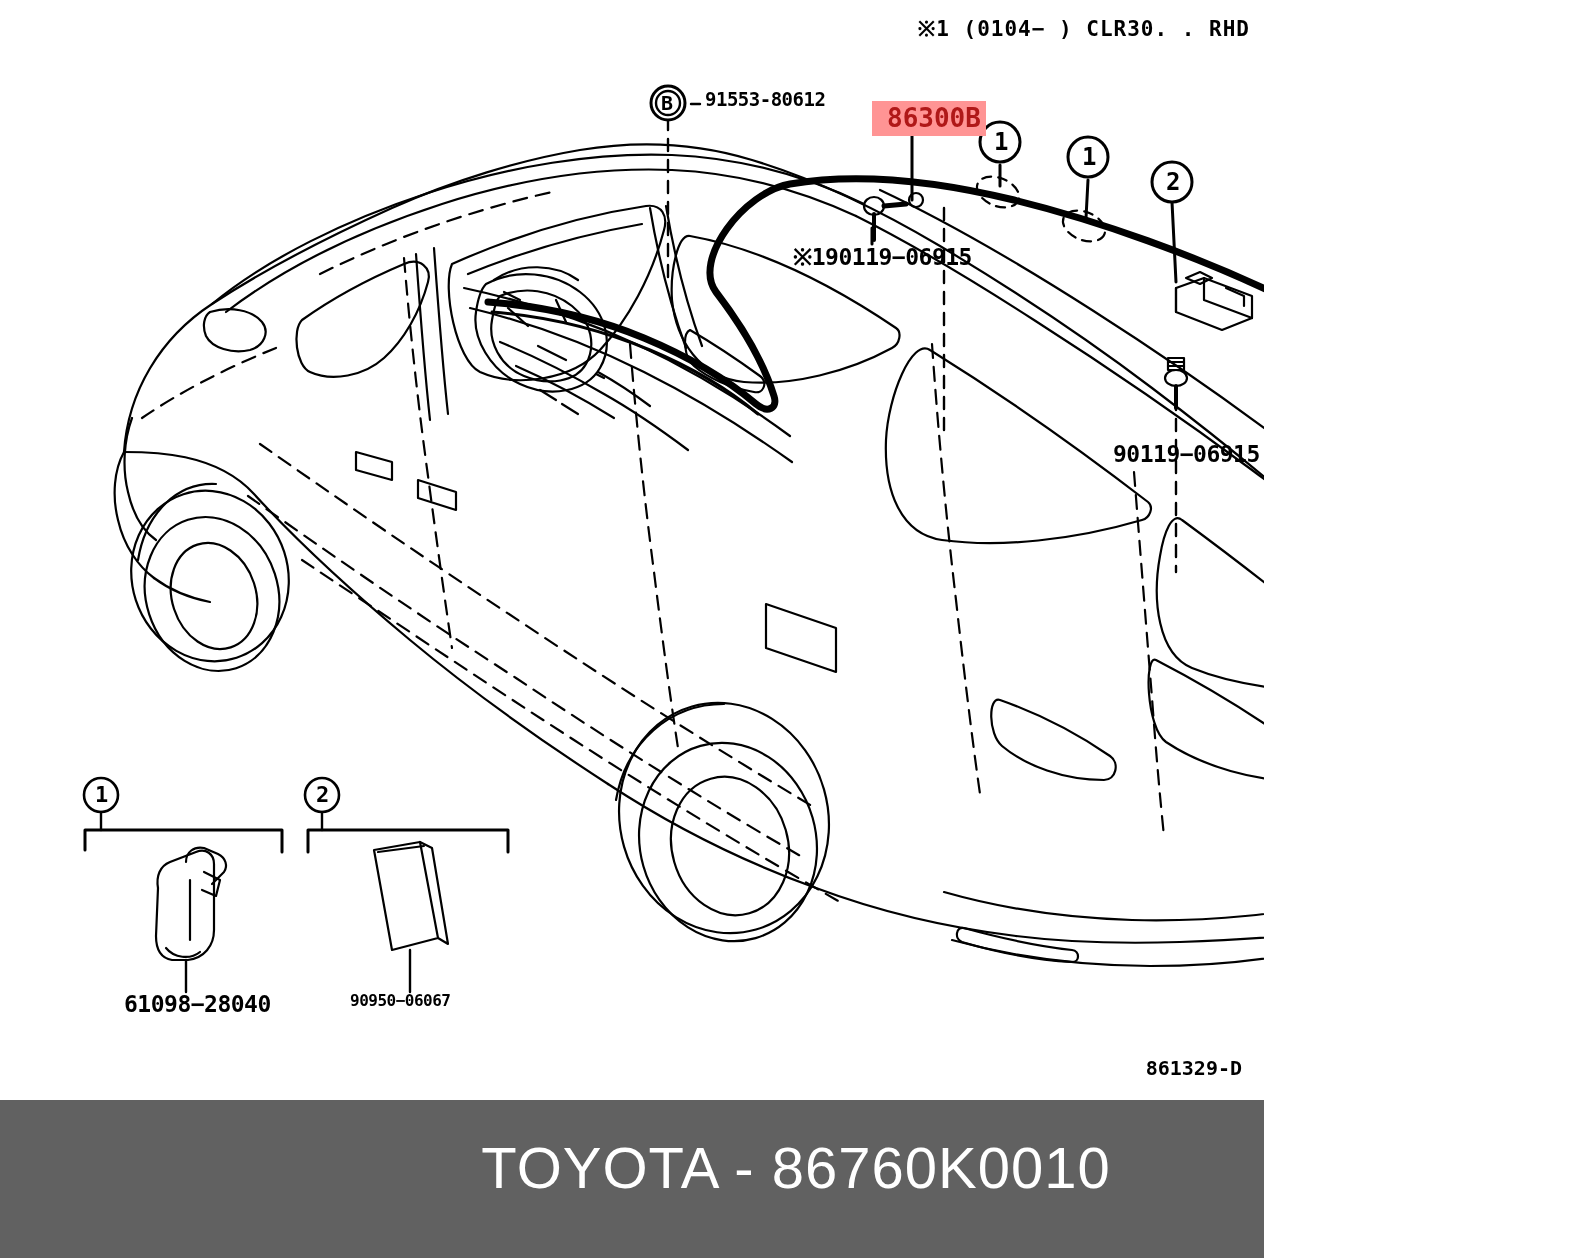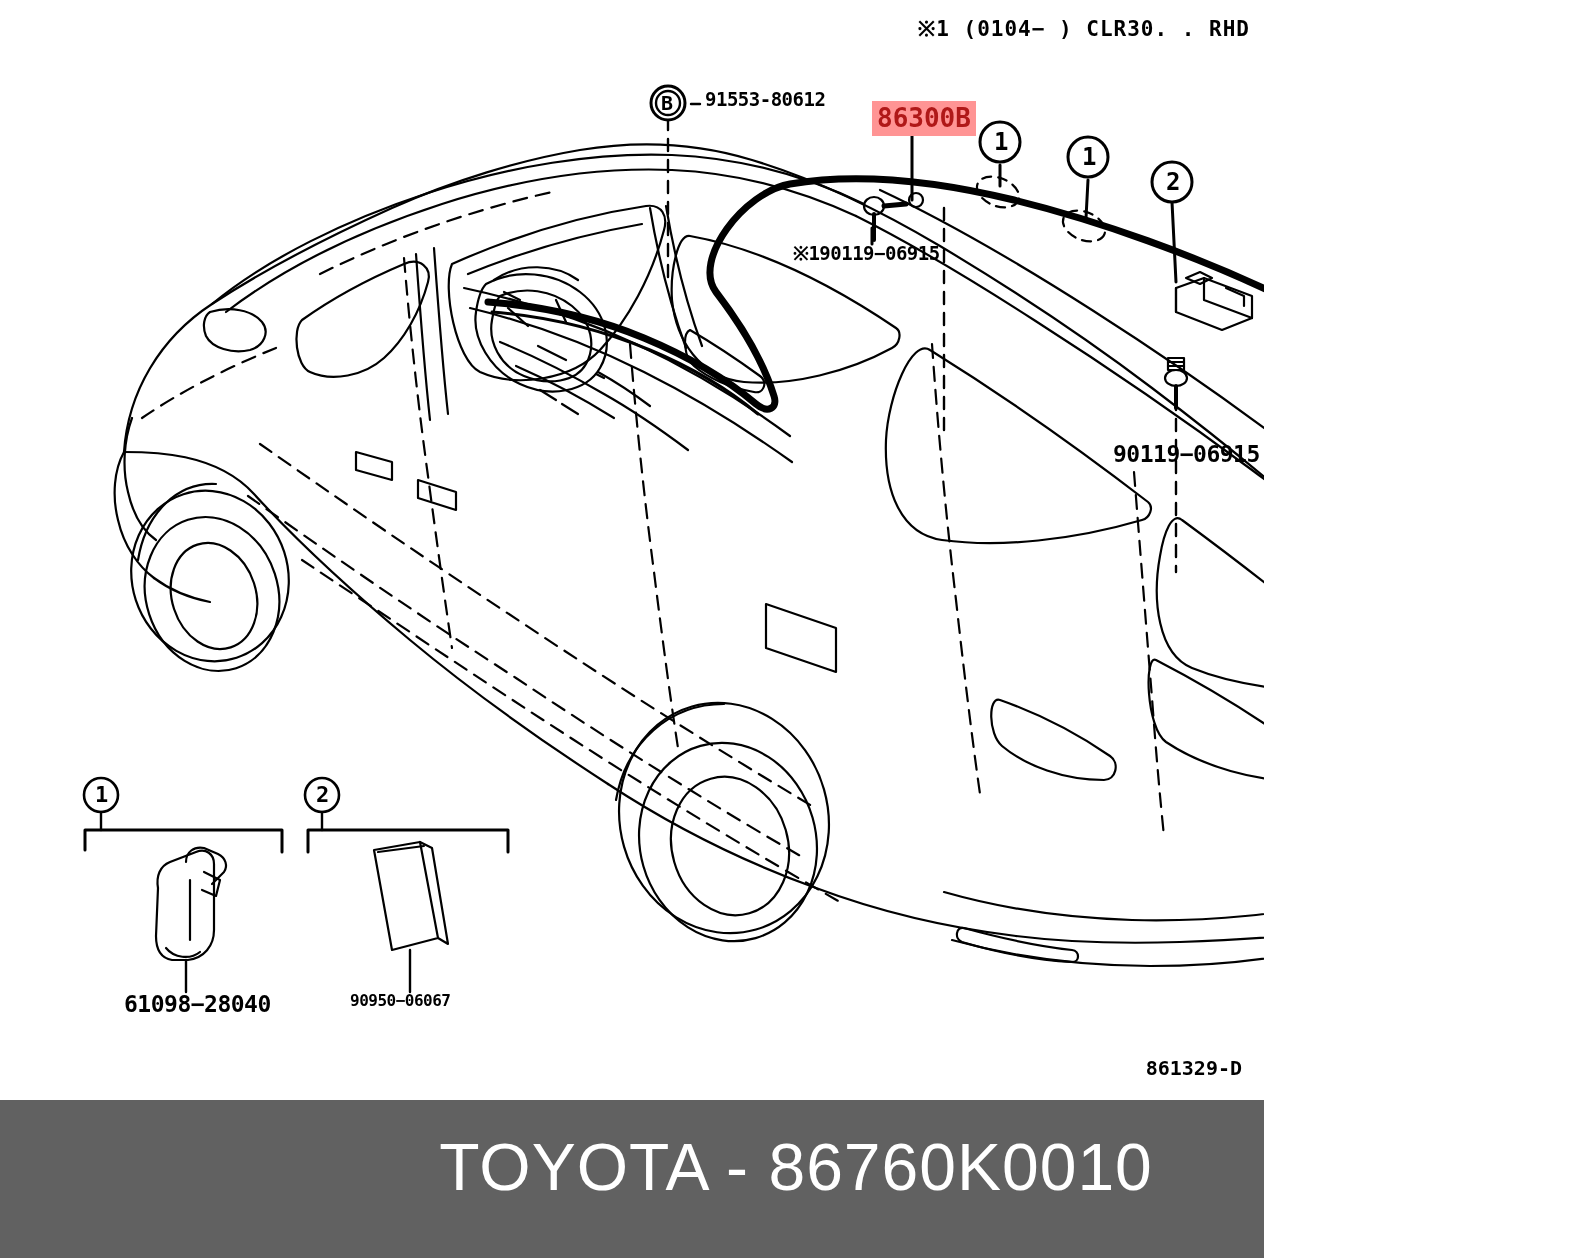--- a/index.html
+++ b/index.html
@@ -40,27 +40,27 @@
     left: 705px;
     top: 88px;
     font-size: 19px;
   }
   #label-highlight {
     left: 872px;
     top: 101px;
     font-size: 26px;
     color: #b01818;
     background: #ff9494;
-    padding: 2px 5px 3px 5px;
+    padding: 2px 5px 3px 15px;
     letter-spacing: 0px;
   }
   #label-190119 {
     left: 793px;
     top: 240px;
-    font-size: 19px;
+    font-size: 23px;
   }
   #label-90119 {
     left: 1113px;
     top: 441px;
     font-size: 23px;
   }
   #label-85371 {
     left: 124px;
     top: 991px;
     font-size: 23px;
@@ -91,21 +91,21 @@
     width: 1592px;
     height: 80px;
     display: flex;
     align-items: center;
     justify-content: center;
     gap: 78px;
   }
   .footer-text {
     color: #ffffff;
     font-family: "Liberation Sans", sans-serif;
-    font-size: 66px;
+    font-size: 58px;
     font-weight: 400;
     letter-spacing: 1px;
     white-space: nowrap;
   }
 </style>
 </head>
 <body>
 
 <div id="page">
 

